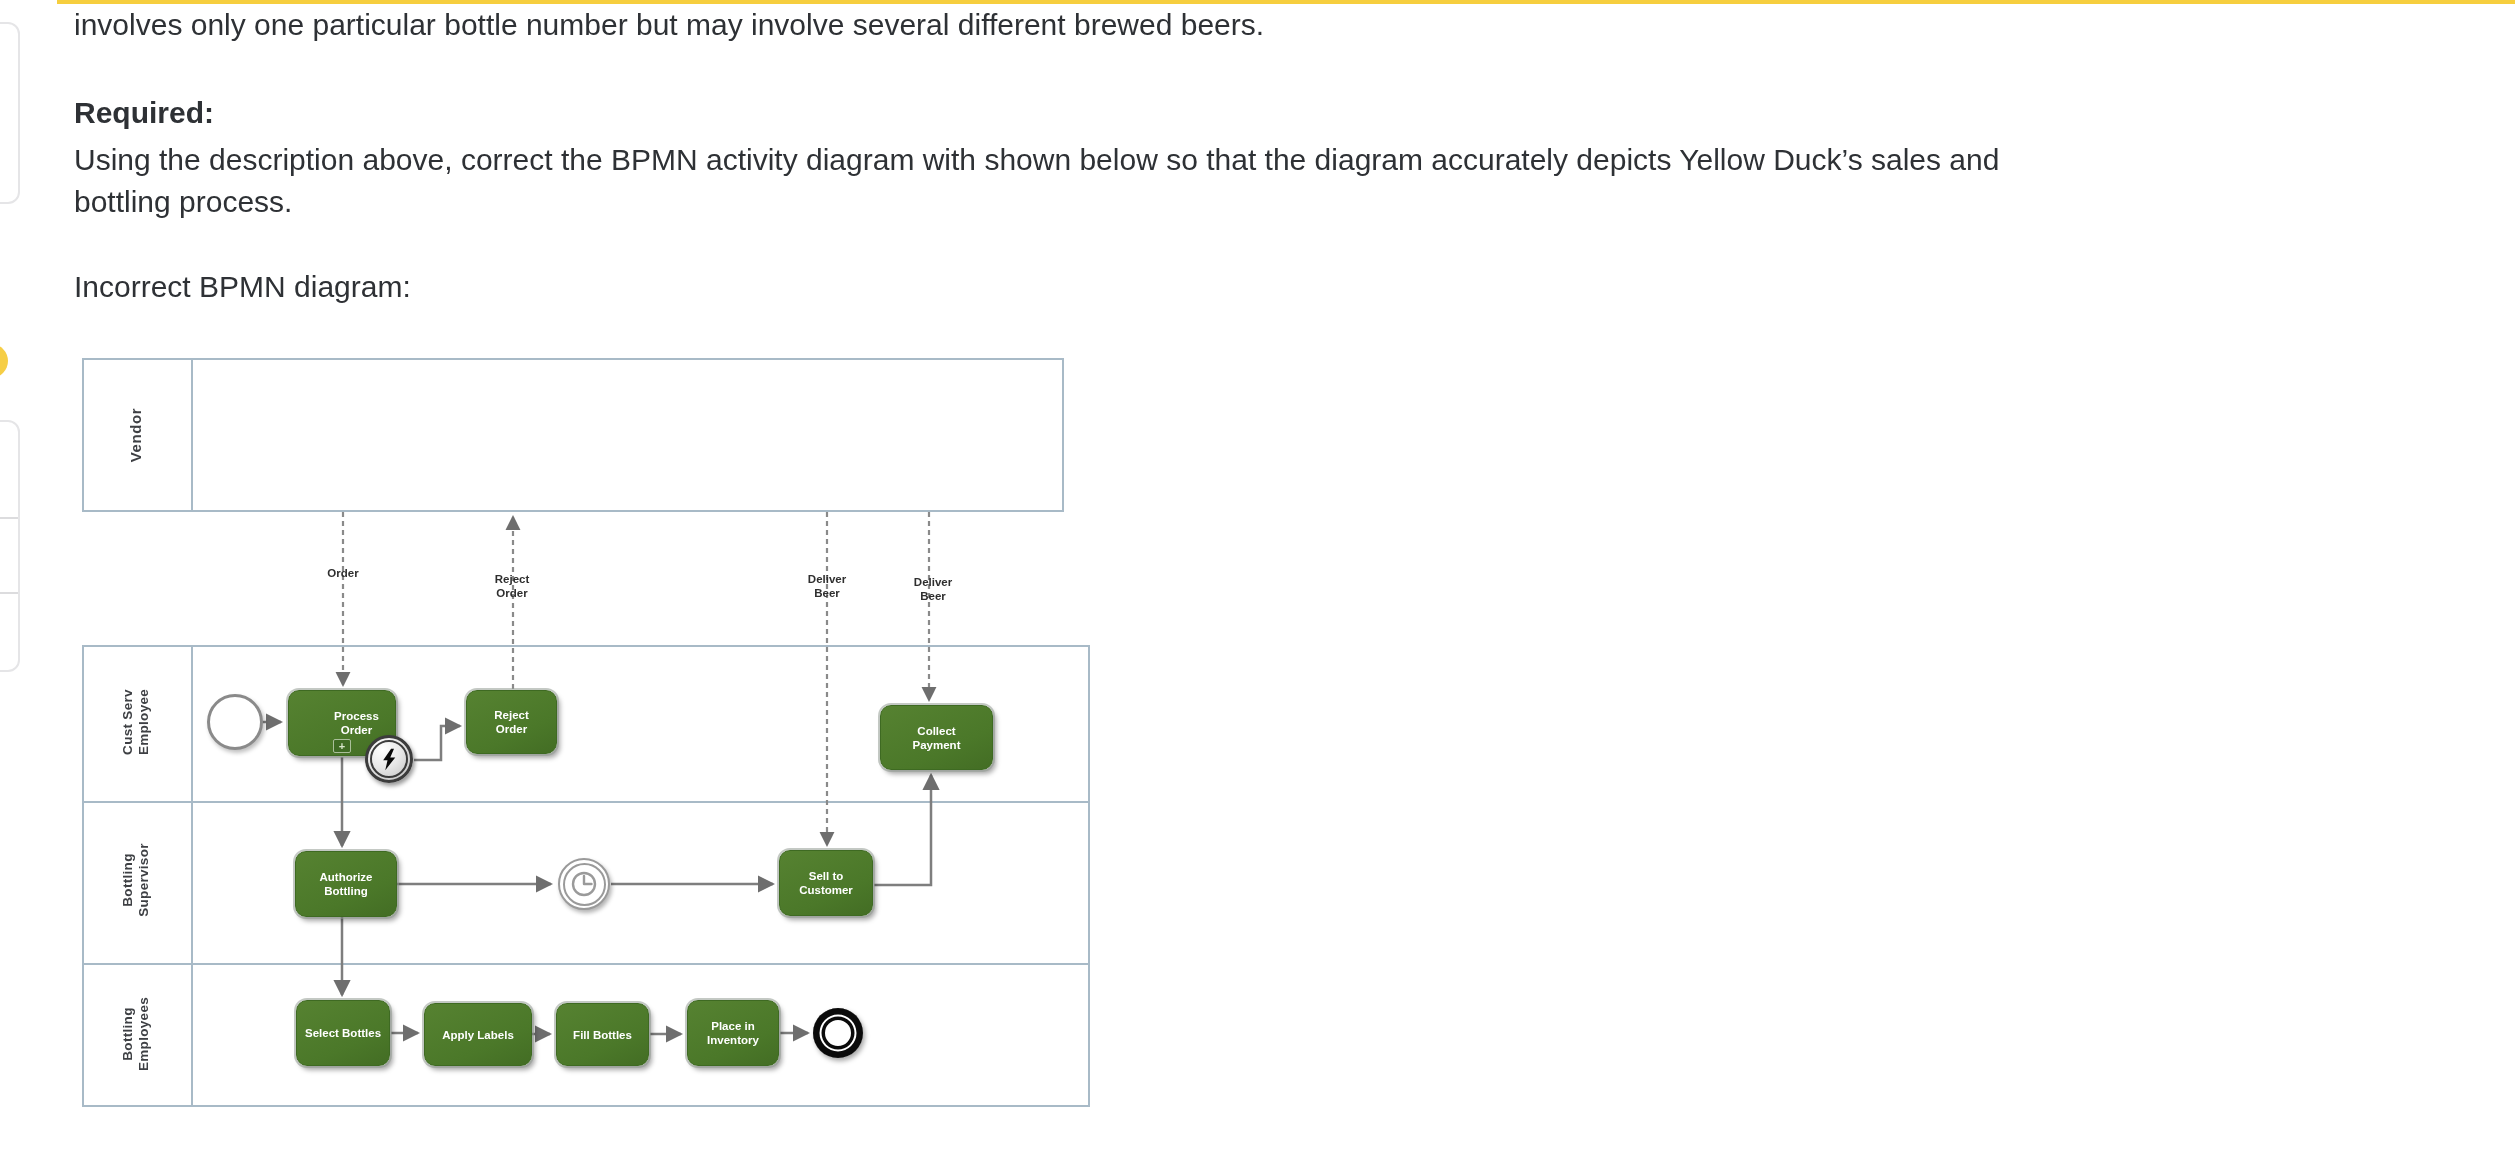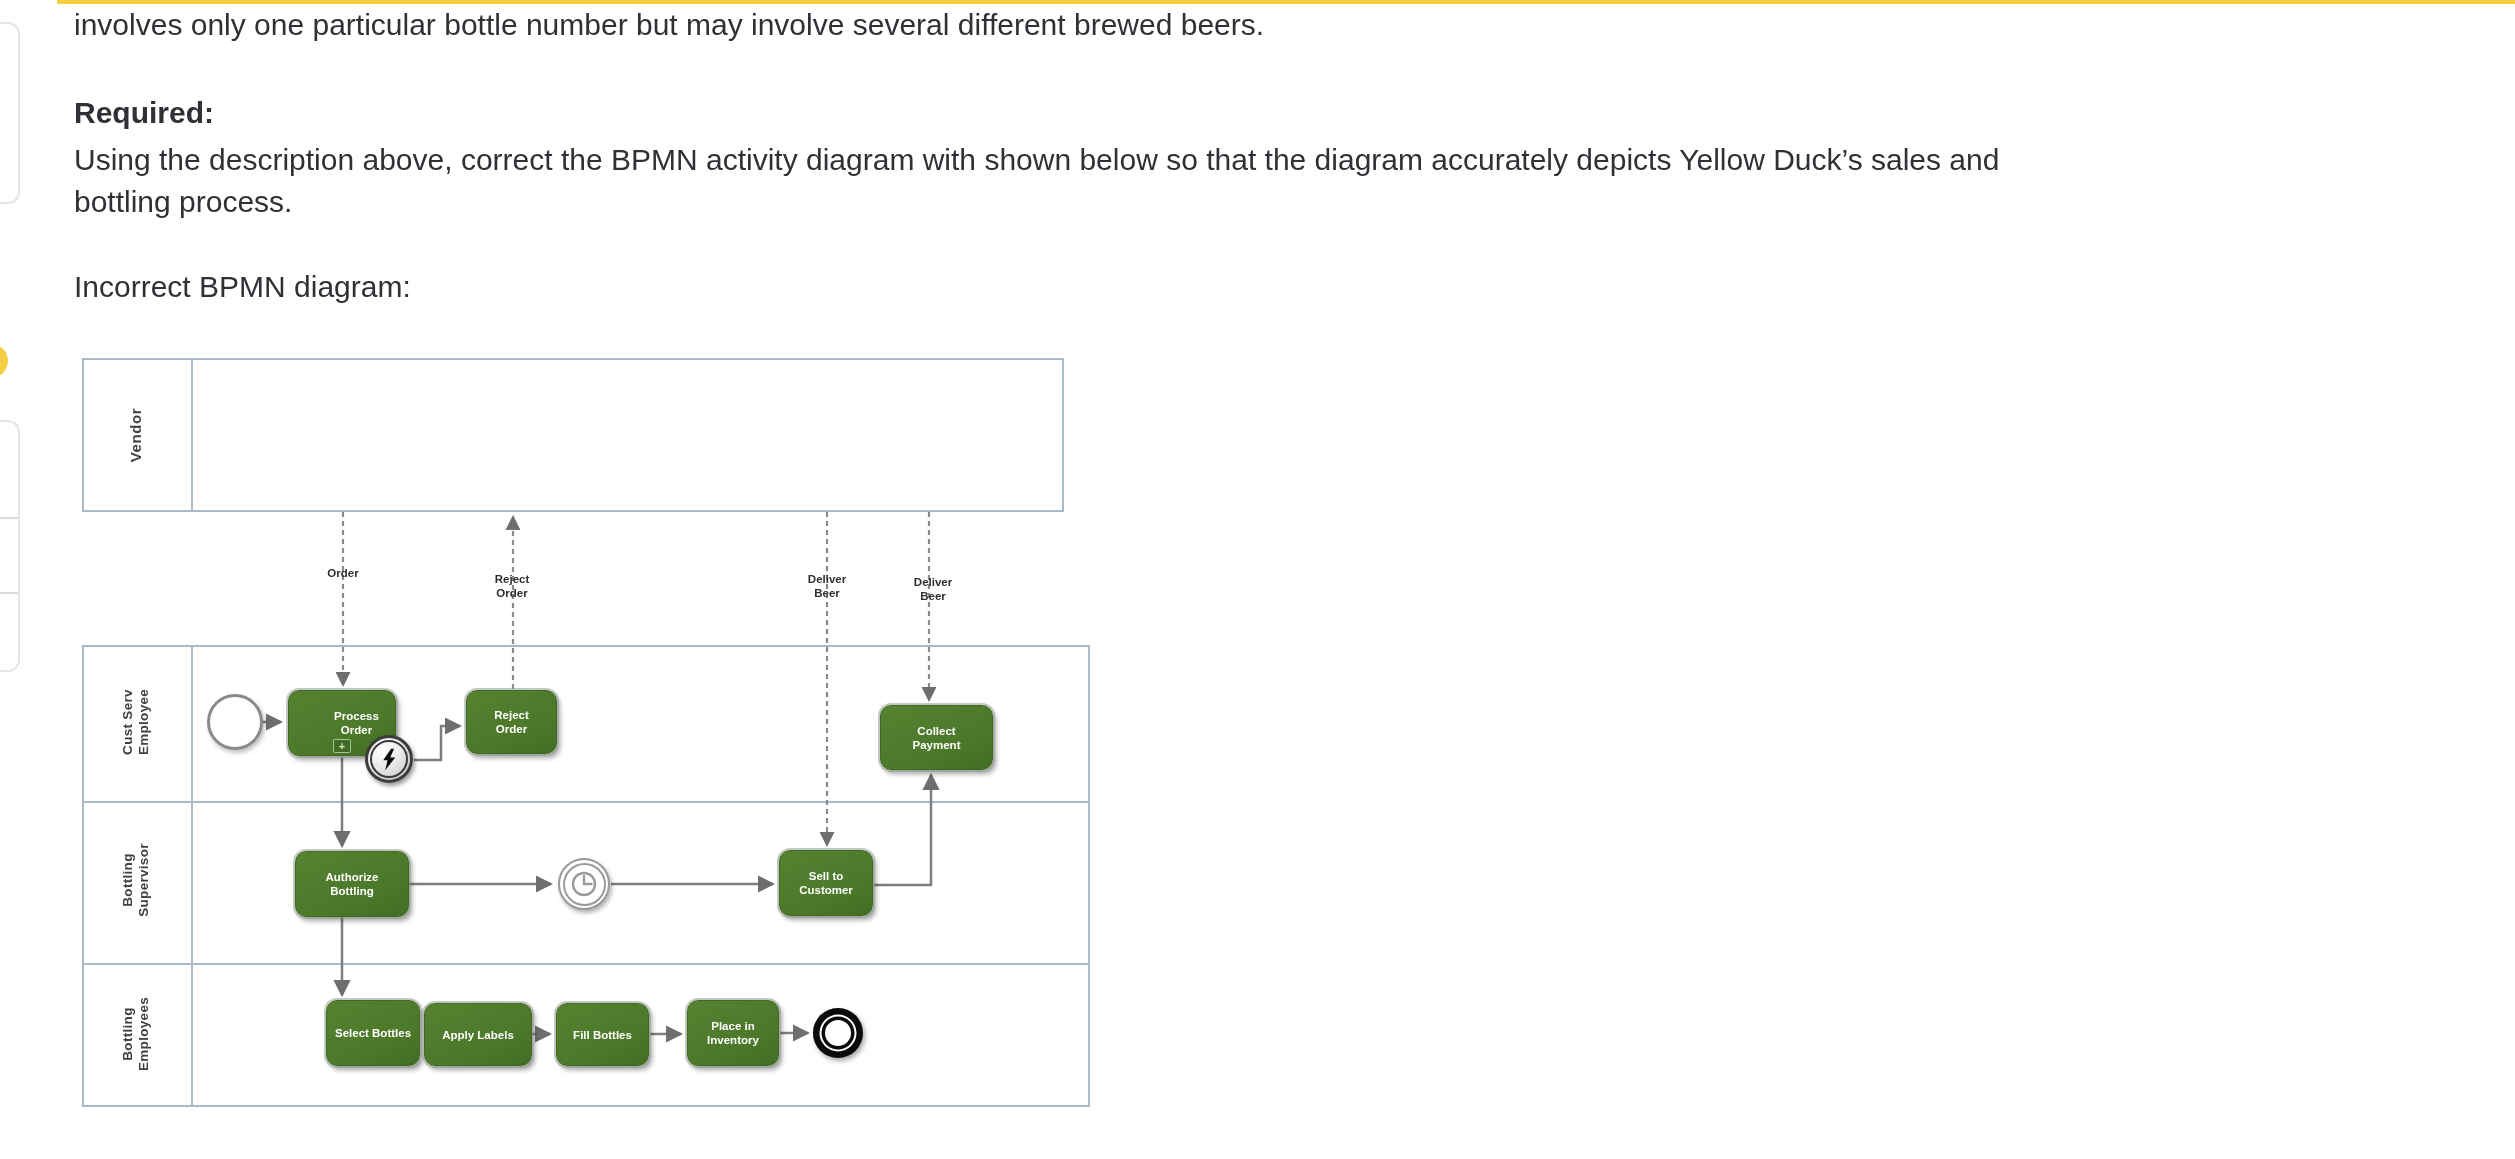--- a/index.html
+++ b/index.html
@@ -134,25 +134,25 @@
   <div class="msg-label" style="left:933px;top:575px;">Deliver
 Beer</div>
 
   <div class="task" style="left:288px;top:690px;width:108px;height:66px;padding-left:29px;">Process
 Order</div>
   <div class="sub-marker" style="left:333px;top:739px;">+</div>
   <div class="task" style="left:466px;top:690px;width:91px;height:64px;">Reject
 Order</div>
   <div class="task" style="left:880px;top:705px;width:113px;height:65px;">Collect
 Payment</div>
-  <div class="task" style="left:295px;top:851px;width:114px;height:66px;">Authorize
+  <div class="task" style="left:295px;top:851px;width:102px;height:66px;">Authorize
 Bottling</div>
   <div class="task" style="left:779px;top:850px;width:94px;height:66px;">Sell to
 Customer</div>
-  <div class="task" style="left:296px;top:1000px;width:94px;height:66px;margin-left:30px;">Select Bottles</div>
+  <div class="task" style="left:296px;top:1000px;width:94px;height:66px;">Select Bottles</div>
   <div class="task" style="left:424px;top:1003px;width:108px;height:63px;">Apply Labels</div>
   <div class="task" style="left:556px;top:1003px;width:93px;height:63px;text-align:right;">Fill Bottles</div>
   <div class="task" style="left:687px;top:1000px;width:92px;height:66px;">Place in
 Inventory</div>
 
   <div class="event ev-start" style="left:207px;top:694px;width:56px;height:56px;"></div>
 
   <div class="event ev-error" style="left:365px;top:735px;width:48px;height:48px;">
     <div class="ring">
       <svg width="20" height="25" viewBox="0 0 24 28">

